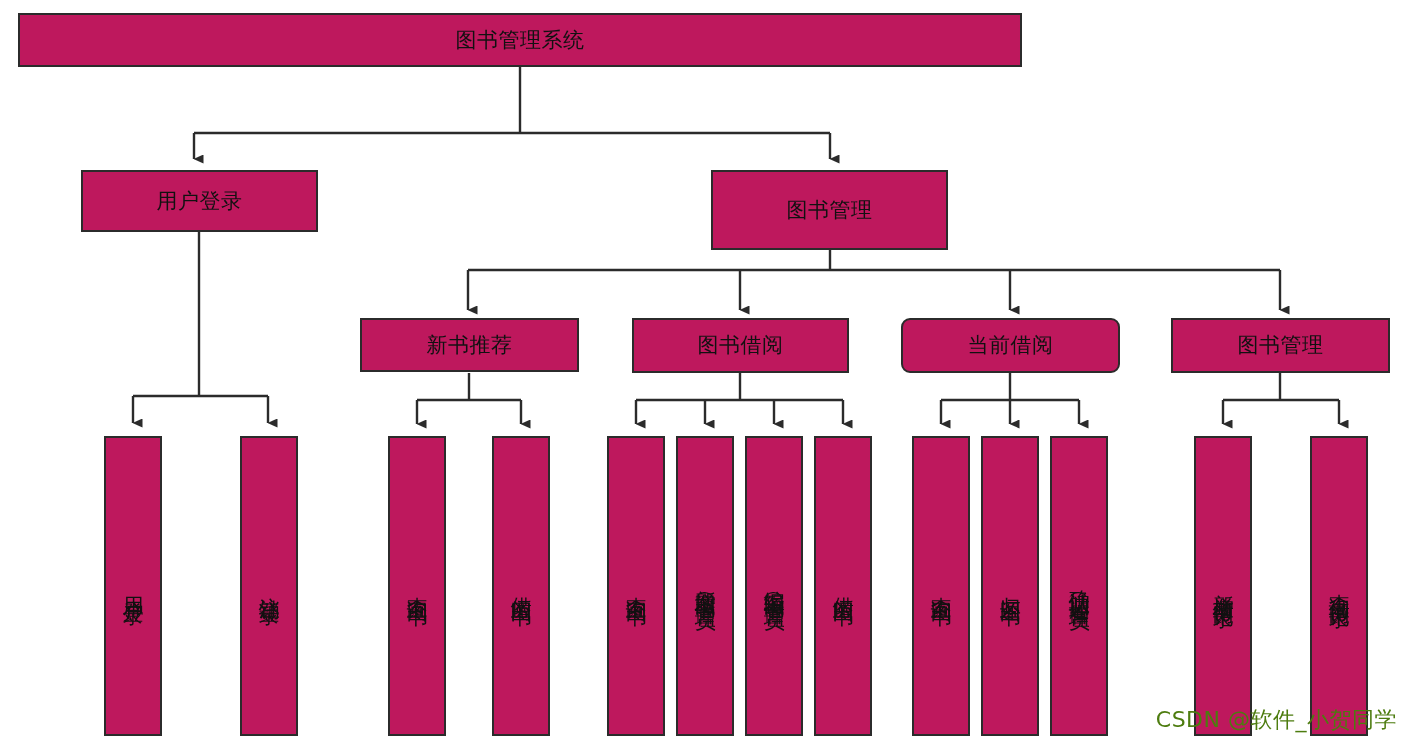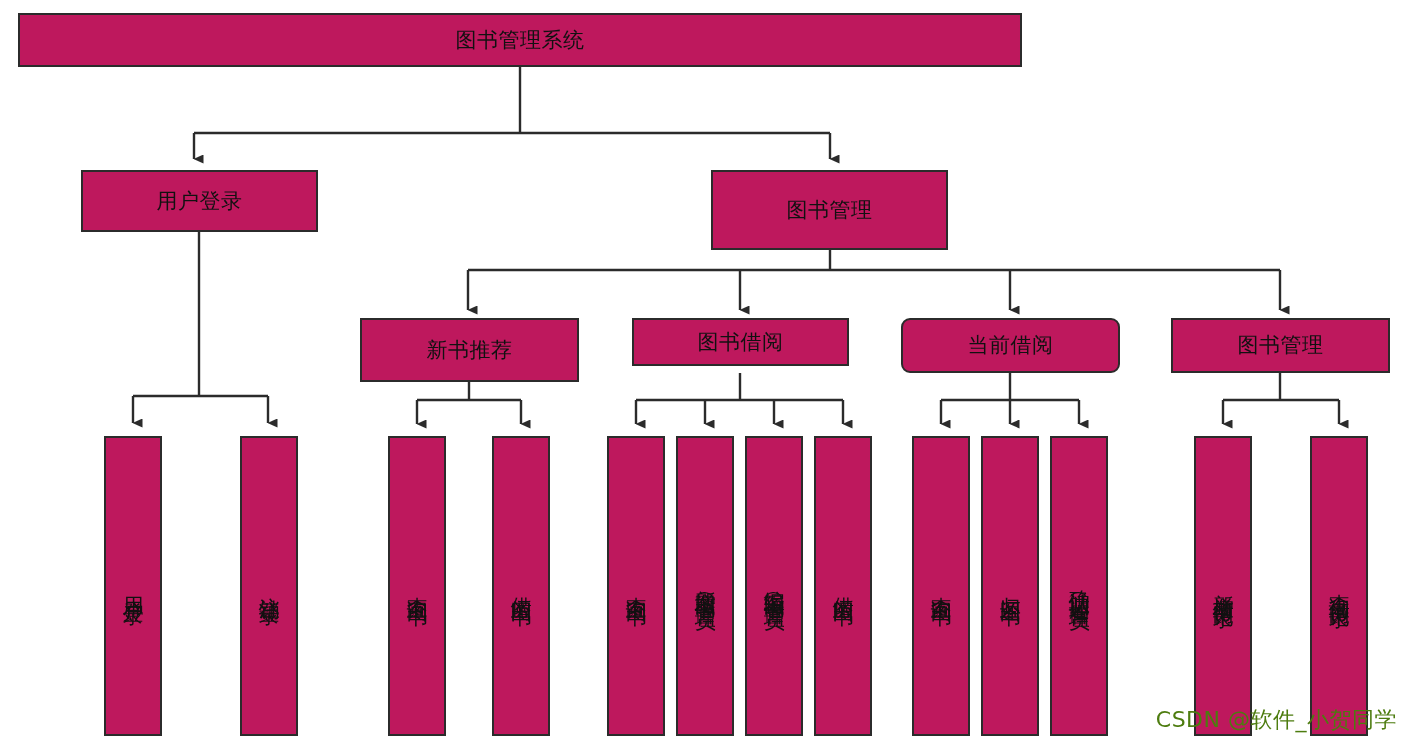--- a/index.html
+++ b/index.html
@@ -125,22 +125,22 @@
       <line x1="1223" y1="400" x2="1223" y2="424" marker-end="url(#arrowhead)"></line>
       <line x1="1339" y1="400" x2="1339" y2="424" marker-end="url(#arrowhead)"></line>
     </g>
   </svg>
 
   <div class="node node-h node-root" style="left:18px; top:13px; width:1004px; height:54px;">图书管理系统</div>
 
   <div class="node node-h" style="left:81px; top:170px; width:237px; height:62px;">用户登录</div>
   <div class="node node-h" style="left:711px; top:170px; width:237px; height:80px;">图书管理</div>
 
-  <div class="node node-h" style="left:360px; top:318px; width:219px; height:64px;">新书推荐</div>
-  <div class="node node-h" style="left:632px; top:318px; width:217px; height:48px;">图书借阅</div>
+  <div class="node node-h" style="left:360px; top:318px; width:219px; height:54px;">新书推荐</div>
+  <div class="node node-h" style="left:632px; top:318px; width:217px; height:55px;">图书借阅</div>
   <div class="node node-h" style="left:901px; top:318px; width:219px; height:55px;border-radius:9px;">当前借阅</div>
   <div class="node node-h" style="left:1171px; top:318px; width:219px; height:55px;">图书管理</div>
 
   <div class="node node-v" style="left:104px; top:436px; width:58px; height:300px;">
     <span class="vlabel">用户登录</span>
   </div>
   <div class="node node-v" style="left:240px; top:436px; width:58px; height:300px;">
     <span class="vlabel">注销登录</span>
   </div>
 

